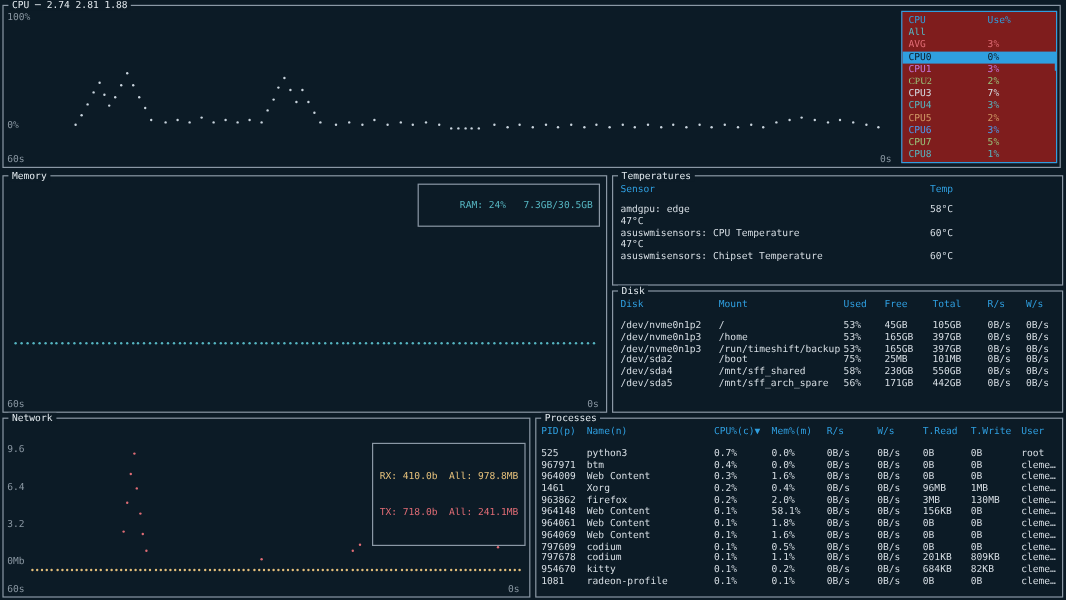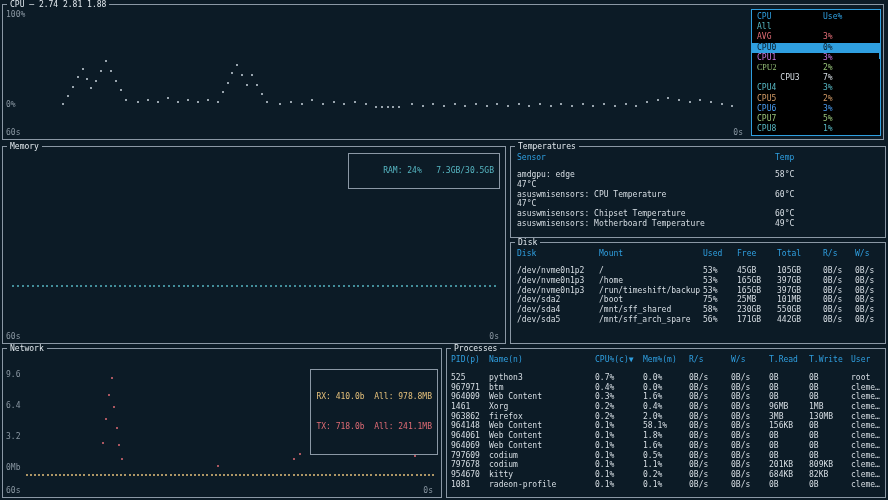--- a/index.html
+++ b/index.html
@@ -10,21 +10,21 @@
   .ptitle{position:absolute;top:-5px;left:4px;background:#0c1b26;padding:0 3px;
     font-size:8px;color:#e2e9ee;white-space:pre;z-index:5}
   .axis{position:absolute;color:#8a97a2;font-size:8px;z-index:2;line-height:8px}
   .graph{position:absolute;z-index:1}
   .dot{position:absolute;width:2px;height:2px;border-radius:1px}
   .lbox{position:absolute;border:1px solid #8b98a5;background:#0c1b26;z-index:4;
     padding:2px 5px;white-space:pre;line-height:10px}
   .th{color:#2f9fe0}
   
   .cpu-legend{position:absolute;right:2px;top:4px;width:130px;height:127px;
-    border:1px solid #2f9fe0;background:#000000;z-index:4;padding:2px 0;overflow:hidden}
+    border:1px solid #2f9fe0;background:#7f1d1d;z-index:4;padding:2px 0;overflow:hidden}
   .leg-row{display:grid;grid-template-columns:66px 1fr;height:10.2px;line-height:10.2px;padding:0 5px}
   .leg-scrollbar{position:absolute;right:-1px;top:38px;width:2px;height:11px;background:#2f9fe0;z-index:6}
   
   .temp-row{display:grid;grid-template-columns:1fr 104px;height:9.8px;line-height:9.8px;padding:0 6px;white-space:pre;overflow:hidden}
   .disk-row{display:grid;grid-template-columns:82px 104px 34px 40px 46px 32px 1fr;height:9.8px;line-height:9.8px;padding:0 6px;white-space:pre;overflow:hidden}
   .proc-row{display:grid;grid-template-columns:38px 106px 48px 46px 42px 38px 40px 42px 1fr;height:9.7px;line-height:9.7px;padding:0 4px;white-space:pre;overflow:hidden}
   .cell{overflow:hidden;white-space:pre}
   .hdr-abs{position:absolute;left:0;right:0;z-index:2}
   .rows-abs{position:absolute;left:0;right:0;z-index:1}
 </style>
@@ -139,21 +139,21 @@
           </div>
           <div class="leg-row">
             <span class="cell" style="color: rgb(198, 120, 221);">CPU1</span>
             <span class="cell" style="color: rgb(198, 120, 221);">3%</span>
           </div>
           <div class="leg-row">
             <span class="cell" style="color: rgb(152, 195, 121); font-family: Liberation Serif, serif;">CPU2</span>
             <span class="cell" style="color: rgb(152, 195, 121);">2%</span>
           </div>
           <div class="leg-row">
-            <span class="cell" style="color: rgb(215, 222, 228); text-align: center;">CPU3</span>
+            <span class="cell" style="color: rgb(215, 222, 228);">CPU3</span>
             <span class="cell" style="color: rgb(215, 222, 228);">7%</span>
           </div>
           <div class="leg-row">
             <span class="cell" style="color: rgb(86, 182, 194);">CPU4</span>
             <span class="cell" style="color: rgb(86, 182, 194);">3%</span>
           </div>
           <div class="leg-row">
             <span class="cell" style="color: rgb(209, 154, 102);">CPU5</span>
             <span class="cell" style="color: rgb(209, 154, 102);">2%</span>
           </div>
@@ -290,21 +290,20 @@
     <div class="temp-row hdr-abs" style="top:6px">
       <span class="th cell">Sensor</span>
       <span class="th cell">Temp</span>
     </div>
     <div class="rows-abs" id="temp-rows" style="top:23px">
         <div class="temp-row"><span class="cell">amdgpu: edge</span><span class="cell">58°C</span></div>
         <div class="temp-row"><span class="cell">47°C</span></div>
         <div class="temp-row"><span class="cell">asuswmisensors: CPU Temperature</span><span class="cell">60°C</span></div>
         <div class="temp-row"><span class="cell">47°C</span></div>
         <div class="temp-row"><span class="cell">asuswmisensors: Chipset Temperature</span><span class="cell">60°C</span></div>
-        <div class="temp-row"><span class="cell">asuswmisensors: Motherboard Temperature</span><span class="cell">49°C</span></div>
       </div>
   </div>
 
   <div class="panel" id="panel-disk" style="left:510px;top:242px;width:376px;height:102px">
     <span class="ptitle">Disk</span>
     <div class="disk-row hdr-abs" id="disk-header" style="top:6px"><span class="cell th">Disk</span><span class="cell th">Mount</span><span class="cell th">Used</span><span class="cell th">Free</span><span class="cell th">Total</span><span class="cell th">R/s</span><span class="cell th">W/s</span></div>
     <div class="rows-abs" id="disk-rows" style="top:23px">
         <div class="disk-row"><span class="cell">/dev/nvme0n1p2</span><span class="cell">/</span><span class="cell">53%</span><span class="cell">45GB</span><span class="cell">105GB</span><span class="cell">0B/s</span><span class="cell">0B/s</span></div>
         <div class="disk-row"><span class="cell">/dev/nvme0n1p3</span><span class="cell">/home</span><span class="cell">53%</span><span class="cell">165GB</span><span class="cell">397GB</span><span class="cell">0B/s</span><span class="cell">0B/s</span></div>
         <div class="disk-row"><span class="cell">/dev/nvme0n1p3</span><span class="cell">/run/timeshift/backup</span><span class="cell">53%</span><span class="cell">165GB</span><span class="cell">397GB</span><span class="cell">0B/s</span><span class="cell">0B/s</span></div>

